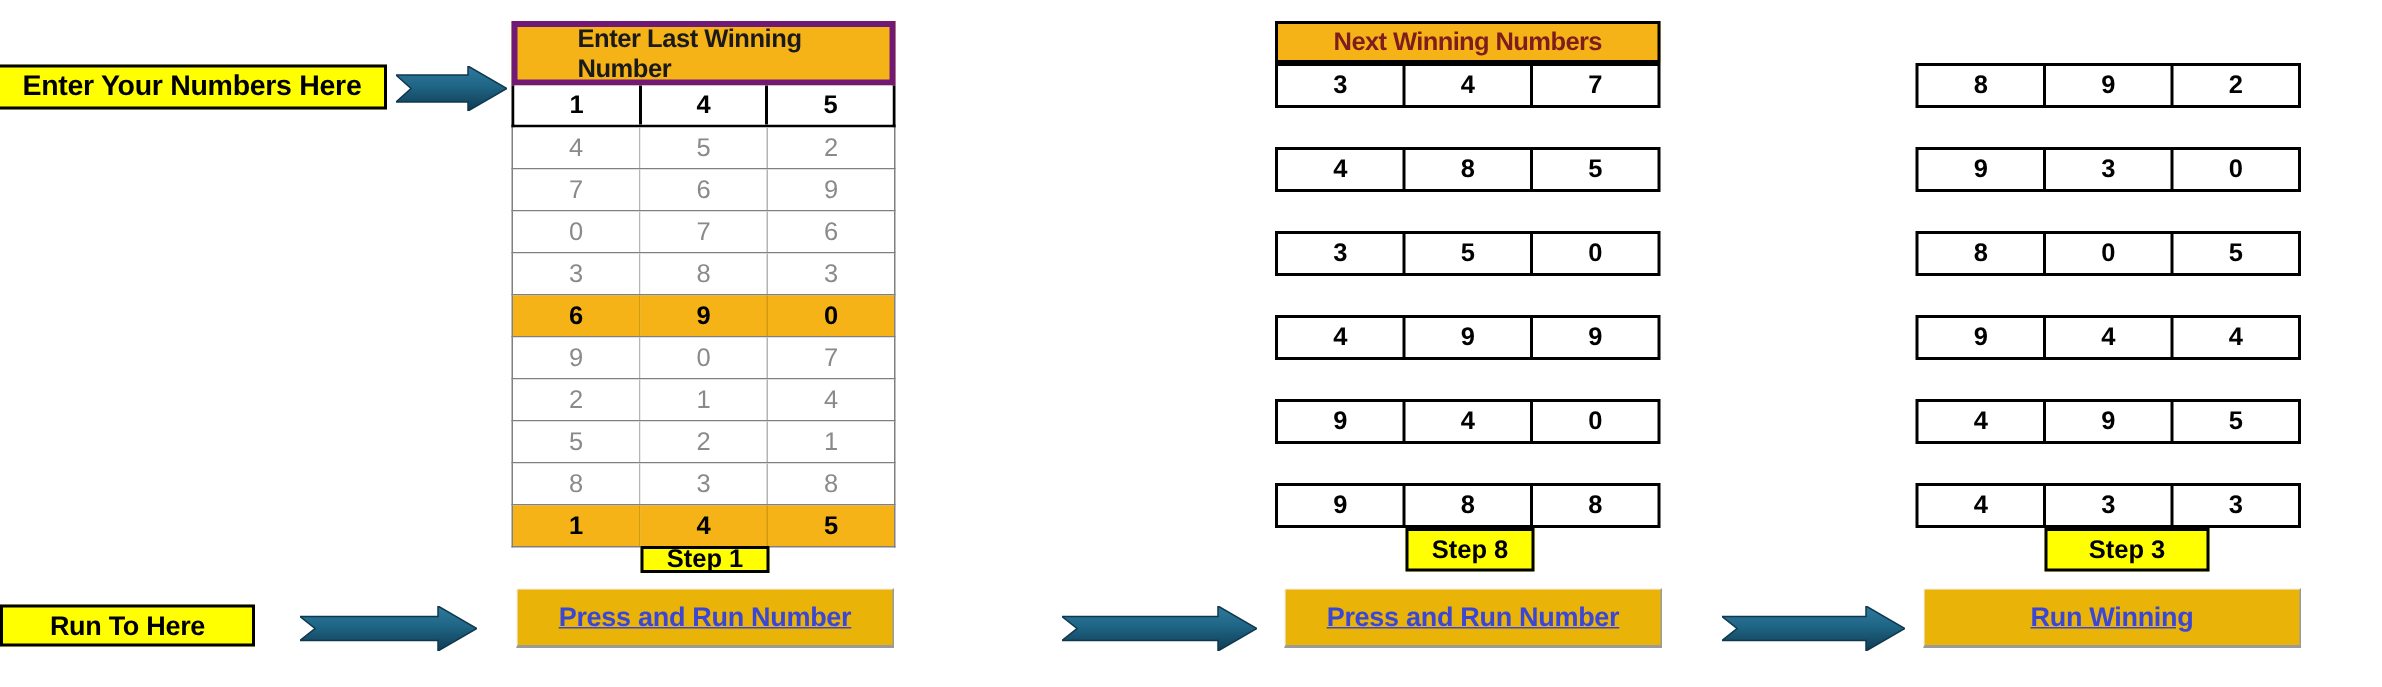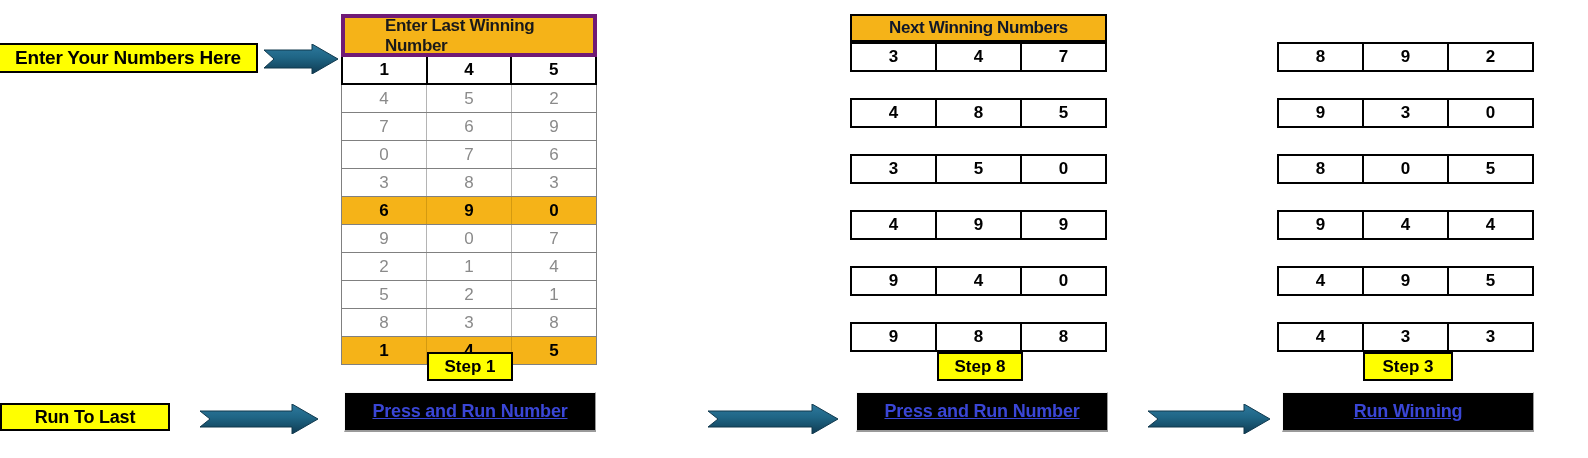--- a/index.html
+++ b/index.html
@@ -58,44 +58,44 @@
      border-bottom:1px solid #808080;}
   .t1row.plain .cell{color:#8a8a8a;font-size:17px;font-weight:normal;
      border-right:1px solid #b4b4b4;height:27px;}
   .t1row.plain .cell:last-child{border-right:none;}
   
   .t1row.hl{border-left:1px solid #808080;border-right:1px solid #808080;
      border-bottom:1px solid #808080;}
   .t1row.hl .cell{background:#F5B318;color:#000000;font-weight:bold;font-size:17px;
      border-right:1px solid #d49a10;height:27px;}
   .t1row.hl .cell:last-child{border-right:none;}
-  #step1{left:427px;top:352px;width:86px;height:29px;}
+  #step1{left:427px;top:364px;width:86px;height:18px;}
 
   
   .striptable{position:absolute;}
   .strip-hdr{
     background:#F5B318;border:2px solid #000000;box-sizing:border-box;
     height:28px;display:flex;align-items:center;justify-content:center;
-    font-weight:bold;font-size:17px;color:#0f172a;letter-spacing:-0.4px;
+    font-weight:bold;font-size:17px;color:#7f1d1d;letter-spacing:-0.4px;
     white-space:nowrap;overflow:hidden;
   }
   .strip-row{
     display:flex;border:2px solid #000000;box-sizing:border-box;
     height:30px;background:#ffffff;position:absolute;left:0;width:100%;
   }
   .strip-row .cell{
     flex:1 1 0;display:flex;align-items:center;justify-content:center;
     font-weight:bold;font-size:17px;color:#000000;
     border-right:2px solid #000000;box-sizing:border-box;
   }
   .strip-row .cell:last-child{border-right:none;}
 
   
   .run-button{
-    background:#000000;
+    background:#eab308;
     border-top:1px solid #f7f7f7;
     border-left:1px solid #f7f7f7;
     border-right:1px solid #9a9a9a;
     border-bottom:2px solid #9a9a9a;
     box-sizing:border-box;
     display:flex;align-items:center;justify-content:center;
     height:40px;
   }
   .run-button span{
     color:#3a46d6;font-weight:bold;font-size:18px;
@@ -246,23 +246,23 @@
         <div class="cell">9</div>
         <div class="cell">5</div>
       </div>
       <div class="strip-row" style="top: 280px;">
         <div class="cell">4</div>
         <div class="cell">3</div>
         <div class="cell">3</div>
       </div>
     </div>
 </div>
-<div class="abs step-label" style="left:1363px;top:352px;width:90px;height:29px;">Step 3</div>
-
-<div class="abs yellow-label" id="run-to-play-label">Run To Last</div>
+<div class="abs step-label" style="left:1363px;top:352px;width:110px;height:29px;">Step 3</div>
+
+<div class="abs yellow-label" id="run-to-play-label">Run To Here</div>
 
 <div class="abs" style="left:200px;top:404px;">
   <svg class="arrow" width="118" height="30" viewBox="0 0 118 30" xmlns="http://www.w3.org/2000/svg">
     <defs>
       <linearGradient id="ag2" x1="0" y1="0" x2="0" y2="1">
         <stop offset="0%" stop-color="#2E7A9E"></stop>
         <stop offset="45%" stop-color="#1F6585"></stop>
         <stop offset="100%" stop-color="#0F3B52"></stop>
       </linearGradient>
     </defs>

